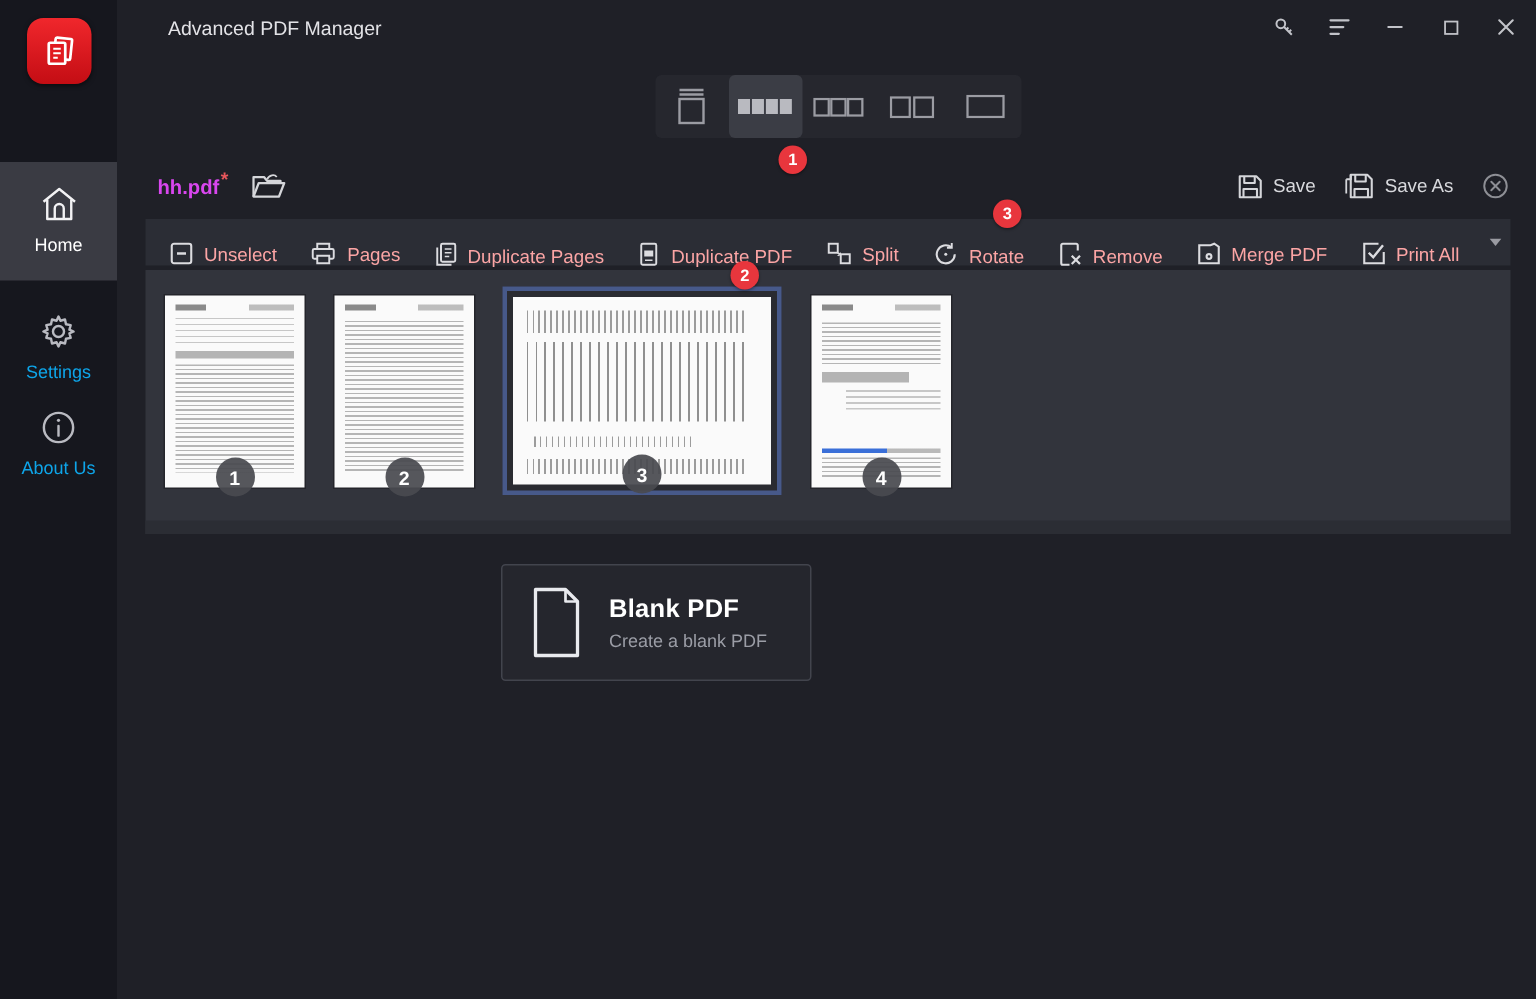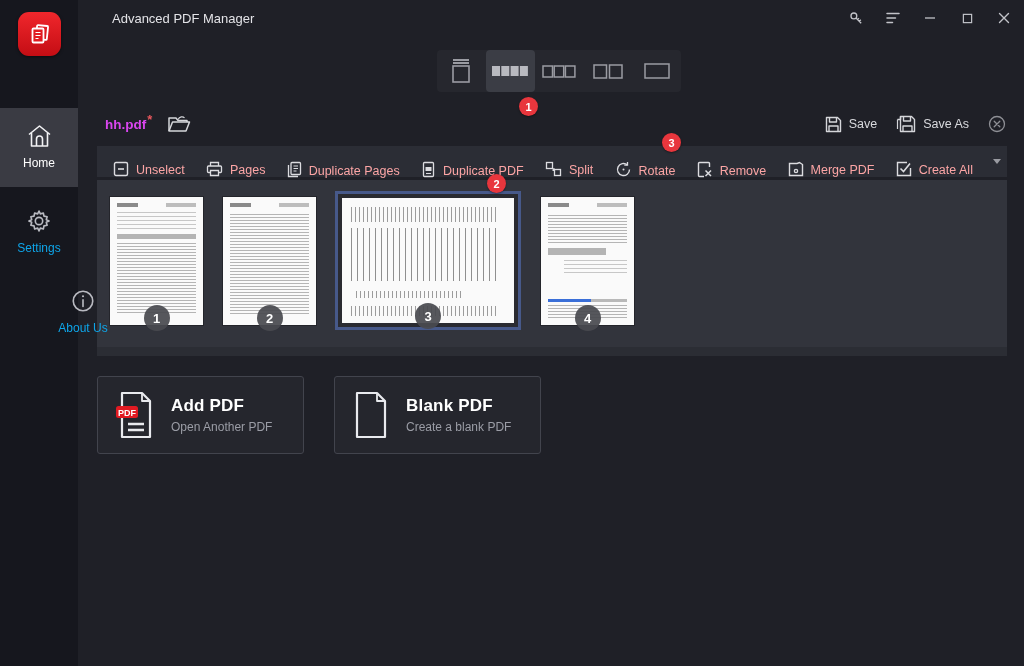--- a/index.html
+++ b/index.html
@@ -12,21 +12,21 @@
   .app-logo { position:absolute; left:18px; top:12px; width:43px; height:44px; border-radius:11px;
               background:linear-gradient(180deg,#f0272c,#c40d14); display:flex; align-items:center; justify-content:center;
               box-shadow:0 1px 3px rgba(0,0,0,.5); }
   .side-item { position:absolute; left:0; width:78px; display:flex; flex-direction:column; align-items:center;
                gap:7px; cursor:default; }
   .side-item .lbl { font-size:12px; color:#0ea5e9; }
   .side-item.active { background:#3a3b43; }
   .side-item.active .lbl { color:#ffffff; }
   .si-home { top:108px; height:79px; padding-top:15px; }
   .si-settings { top:202px; height:64px; padding-top:6px; }
-  .si-about { top:282px; height:64px; padding-top:6px;margin-left:44px; }
+  .si-about { top:266px; height:64px; padding-top:6px; }
 
   
   .titlebar { position:absolute; left:78px; top:0; width:946px; height:36px; display:flex; align-items:center; }
   .app-title { margin-left:34px; font-size:13px; color:#e3e3e7; }
   .win-controls { position:absolute; right:12px; top:0; height:36px; display:flex; align-items:center; gap:21px; }
   .wc { width:16px; height:16px; display:flex; align-items:center; justify-content:center; color:#c2c3c9; }
 
   
   .switcher { position:absolute; left:437px; top:50px; width:244px; height:42px; background:#26272e;
               border-radius:4px; display:flex; z-index:2; }
@@ -328,21 +328,21 @@
       </span>
       <span>Merge PDF</span>
     </div>
     <div class="tb-item">
       <span>
         <svg width="16" height="16" viewBox="0 0 16 16" fill="none" stroke="#dcdce0" stroke-width="1.4">
           <path d="M14.5 7 V14.5 H1.5 V1.5 H11"></path>
             <path d="M4.5 7.5 L7.5 10.5 L14 2.5" stroke-width="1.6"></path>
         </svg>
       </span>
-      <span>Create All</span>
+      <span>Print All</span>
     </div>
     <div class="tb-caret">
       <svg width="8" height="5" viewBox="0 0 8 5">
           <path d="M0 0 L4 5 L8 0 Z" fill="#9a9ba2"></path>
         </svg>
     </div>
   </div>
 
   <div class="panel">
 
@@ -376,35 +376,20 @@
       <div class="fx band" style="top:40%; height:5%; right:30%;"></div>
       <div class="fx rows" style="top:49%; height:10%; left:25%;"></div>
       <div class="fx blueline" style="top:80%; height:2%;"></div>
       <div class="fx rowsD" style="top:84%; height:12%;"></div>
       <div class="numbadge">4</div>
     </div>
 
     <div class="panel-scrollstrip"></div>
   </div>
 
-  <div class="card card-add">
-    <span>
-      <svg width="42" height="50" viewBox="0 0 42 50" fill="none" stroke="#e9eaee" stroke-width="2.2" stroke-linejoin="round">
-        <path d="M8 3 H28 L36 11 V47 H8 Z"></path>
-        <path d="M28 3 V11 H36" stroke-width="1.8"></path>
-        <rect x="2" y="16" width="22" height="12" rx="2.5" fill="#e11a22" stroke="none"></rect>
-        <text x="13" y="25.5" text-anchor="middle" font-size="9" font-weight="bold" fill="#ffffff" font-family="Liberation Sans, sans-serif" stroke="none">PDF</text>
-        <path d="M14 34 H30 M14 40 H30" stroke-width="2.4"></path>
-      </svg>
-    </span>
-    <div>
-      <div class="card-title">Add PDF</div>
-      <div class="card-sub">Open Another PDF</div>
-    </div>
-  </div>
 
   <div class="card card-blank">
     <span>
       <svg width="40" height="50" viewBox="0 0 40 50" fill="none" stroke="#e9eaee" stroke-width="2.2" stroke-linejoin="round">
         <path d="M6 3 H26 L34 11 V47 H6 Z"></path>
         <path d="M26 3 V11 H34" stroke-width="1.8"></path>
       </svg>
     </span>
     <div>
       <div class="card-title">Blank PDF</div>

